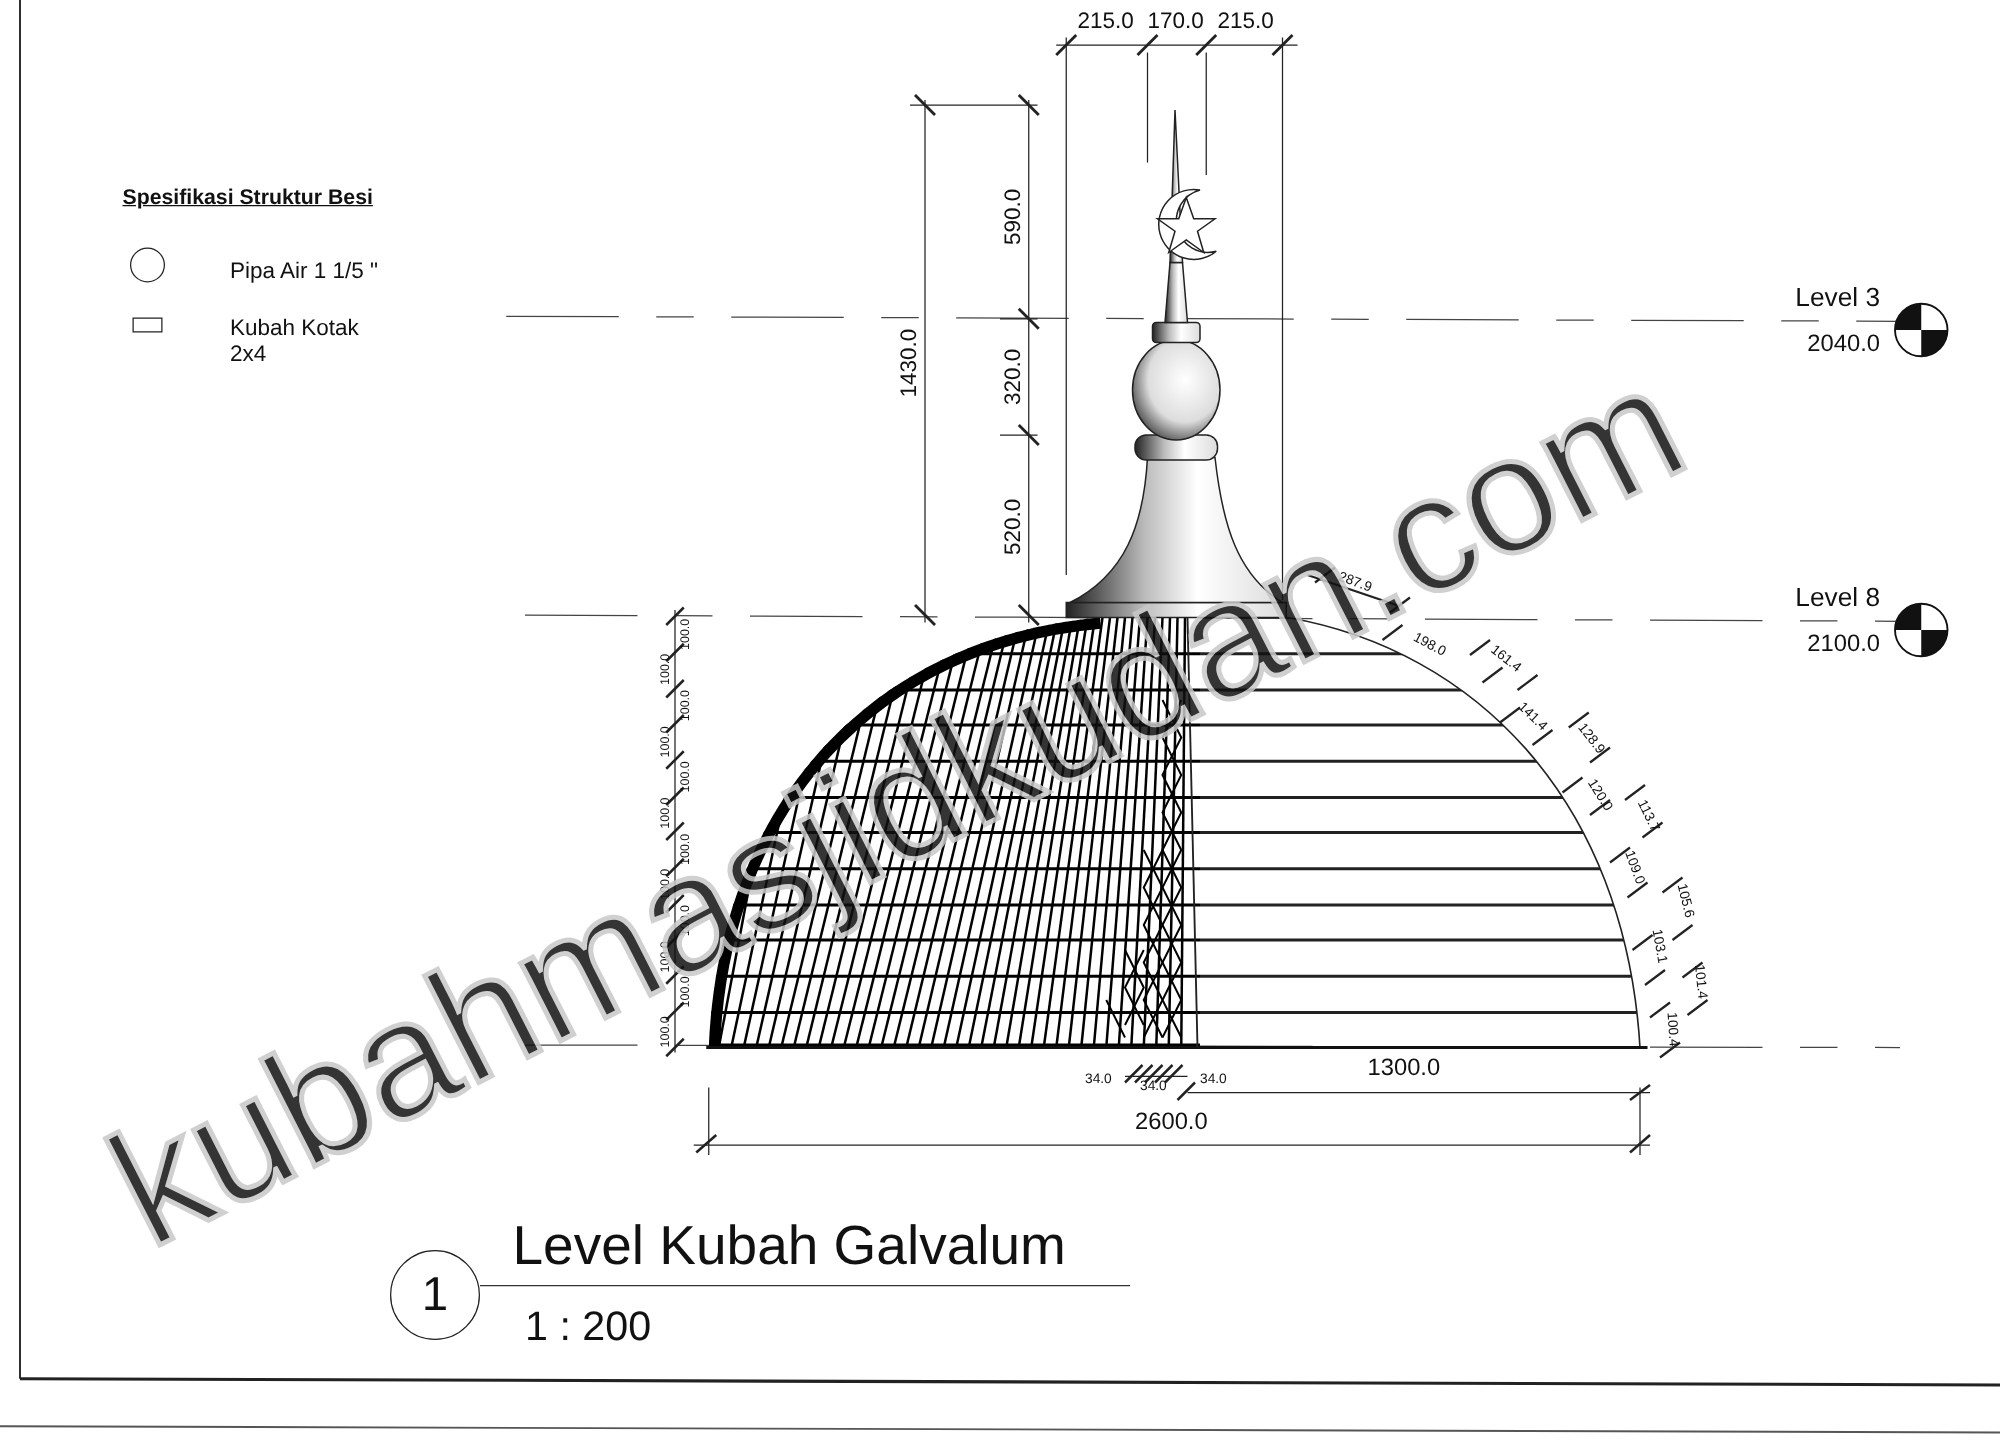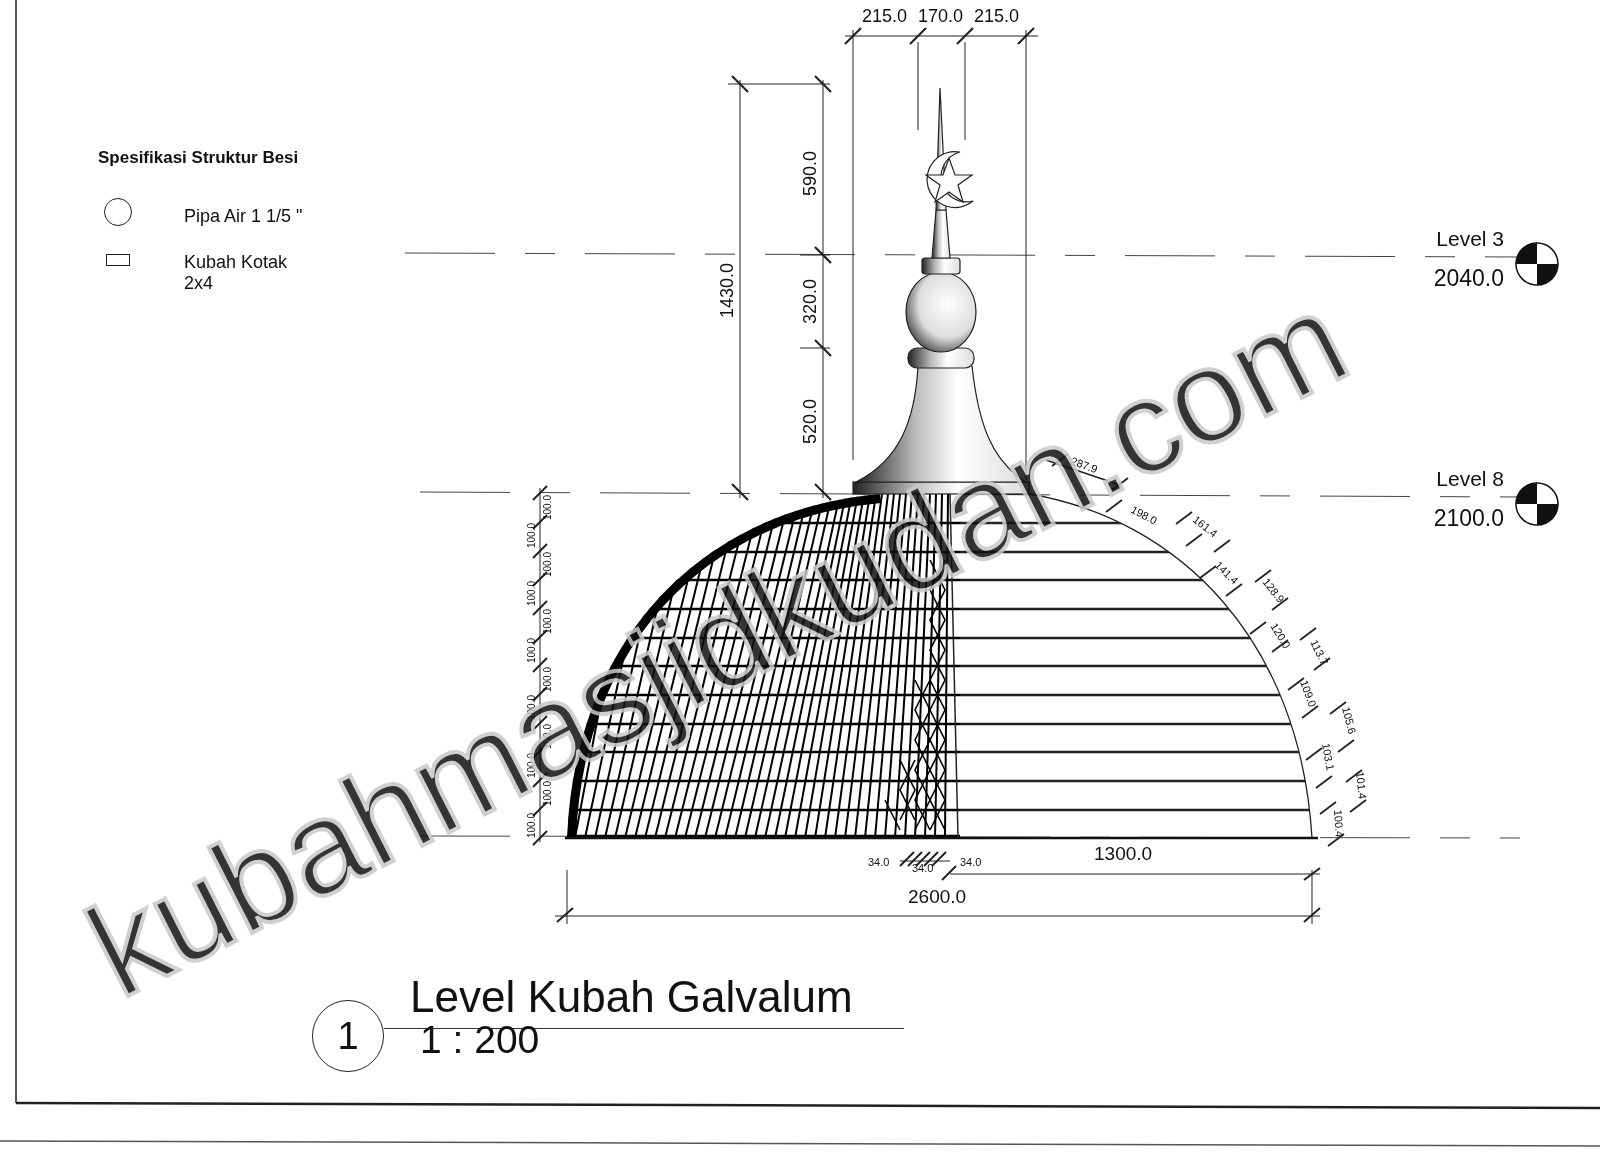--- a/index.html
+++ b/index.html
@@ -1,34 +1,34 @@
 <!DOCTYPE html>
 <html><head>
 <meta charset="utf-8">
 <style>
   html, body { margin:0; padding:0; background:#ffffff; }
   body { width:1600px; height:1164px; position:relative; overflow:hidden;
          font-family:"Liberation Sans", sans-serif; color:#111; }
   #sheet { position:absolute; left:0; top:0; width:1536px; height:1164px; }
   svg text { font-family:"Liberation Sans", sans-serif; fill:#111; }
   .legend { position:absolute; left:98px; top:148px; }
-  .legend-title { font-weight:bold; font-size:17px; color:#111; margin:0 13px 36px 0; }
+  .legend-title { font-weight:bold; font-size:17px; color:#111; margin:0 13px 36px 0;text-decoration:underline; }
   .legend-row { position:relative; height:46px; }
   .legend-row .lbl { position:absolute; left:86px; top:2px; font-size:18px; }
   .sym-circle { position:absolute; left:6px; top:-6px; width:26px; height:26px; border:1.5px solid #222; border-radius:50%; }
   .sym-rect { position:absolute; left:8px; top:4px; width:22px; height:10px; border:1.5px solid #222; }
   .title-block { position:absolute; left:318px; top:966px; }
   .tb-num { position:absolute; left:-6px; top:34px; width:70px; height:70px; border:1.5px solid #222; border-radius:50%;
             font-size:38px; text-align:center; line-height:70px; }
   .tb-title { position:absolute; left:92px; top:6px; font-size:44px; white-space:nowrap; }
   .tb-line { position:absolute; left:66px; top:62px; width:520px; border-top:1.5px solid #333; }
-  .tb-scale { position:absolute; left:102px; top:52px; font-size:39px; white-space:nowrap; }
+  .tb-scale { position:absolute; left:102px; top:76px; font-size:33px; white-space:nowrap; }
   .level { position:absolute; width:170px; height:70px;text-decoration:underline; }
   .level .name { position:absolute; right:56px; top:0; font-size:21px; }
-  .level .elev { position:absolute; right:56px; top:38px; font-size:23px; }
+  .level .elev { position:absolute; right:56px; top:38px; font-size:19px; }
   .level .marker { position:absolute; right:0; top:14px; width:46px; height:46px; }
 </style>
 </head>
 <body>
 
 <div id="sheet">
 <svg width="1600" height="1164" viewBox="0 0 1600 1164" xmlns="http://www.w3.org/2000/svg">
   <defs>
     <linearGradient id="finialGrad" x1="0" x2="1" y1="0" y2="0">
       <stop offset="0" stop-color="#222"></stop>

